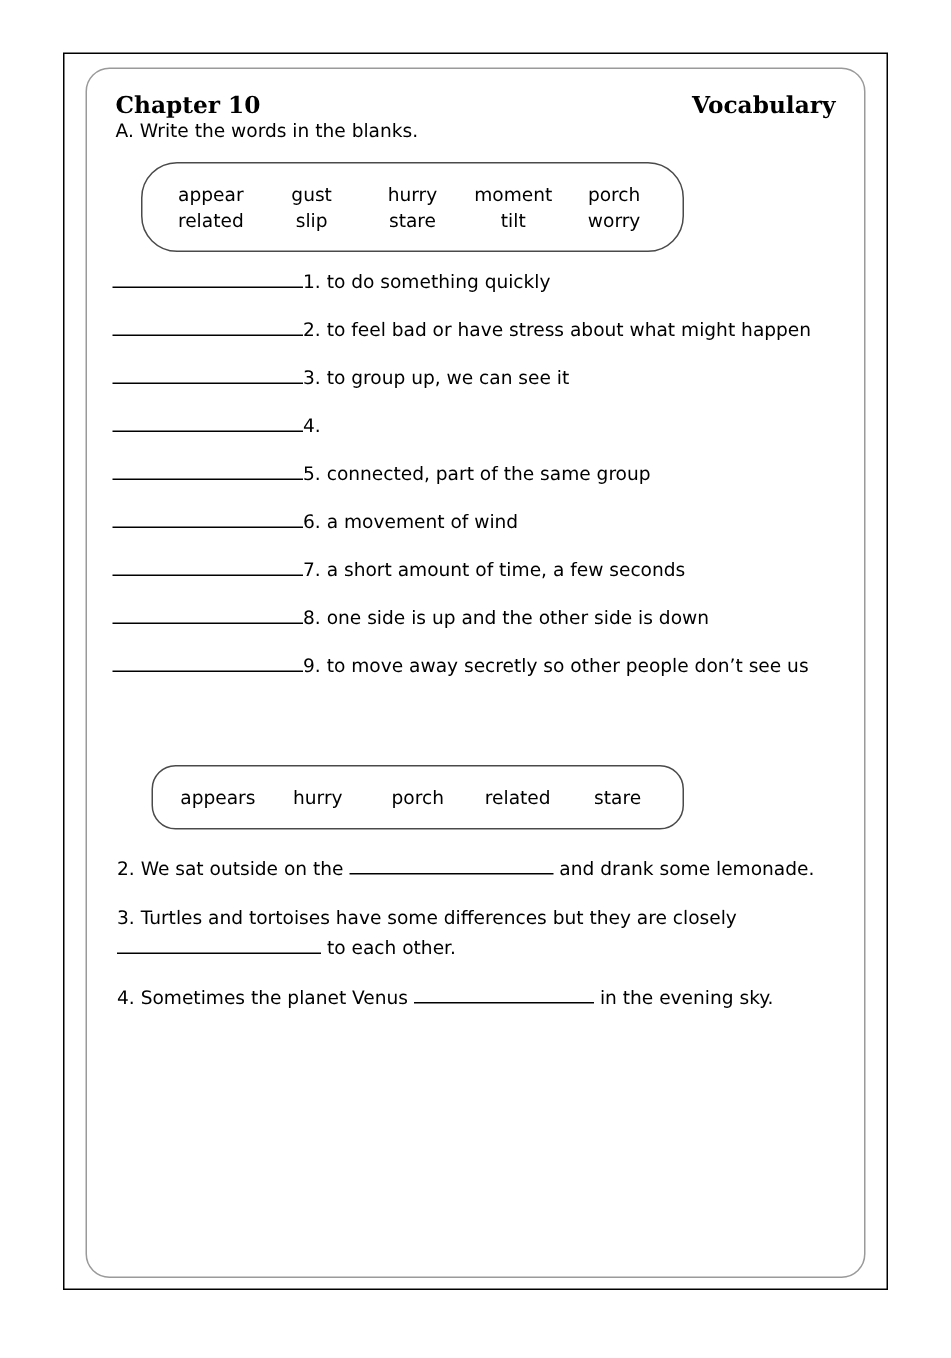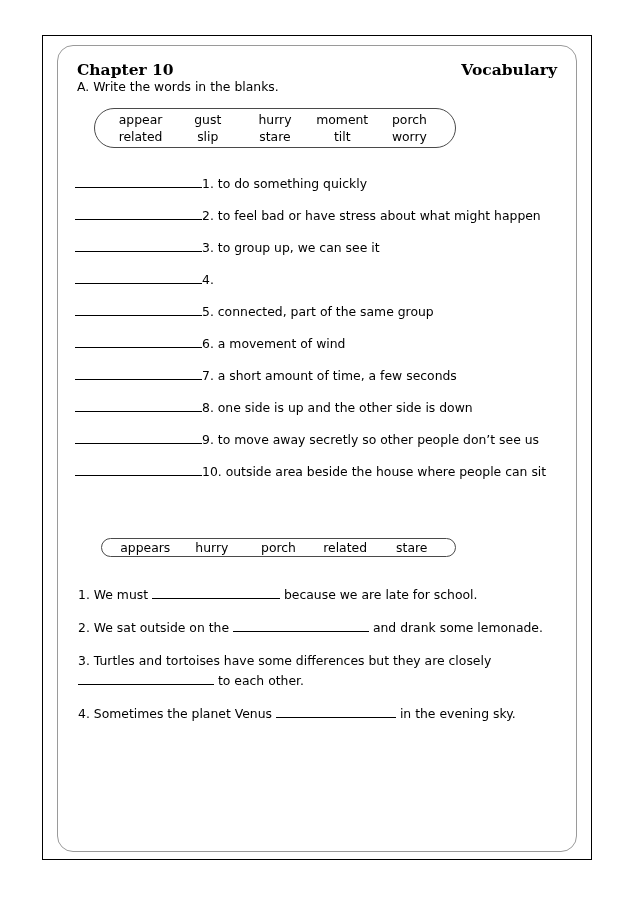--- a/index.html
+++ b/index.html
@@ -71,33 +71,33 @@
   .wordbank {
     border: 1px solid #4a4a4a;
     box-sizing: border-box;
     margin: 0 auto;
     display: flex;
     flex-direction: column;
     justify-content: center;
   }
   .wordbank-a {
     width: 362px;
-    height: 40px;
+    height: 60px;
     border-radius: 24px;
     margin-top: 2px;
-    margin-bottom: 26px;
+    margin-bottom: 10px;
     margin-left: 19px;
     padding: 0 14px;
   }
   .wordbank-b {
     width: 355px;
-    height: 19px;
+    height: 43px;
     border-radius: 16px;
     margin-top: 6px;
-    margin-bottom: 28px;
+    margin-bottom: 16px;
     margin-left: 26px;
     padding: 0 12px;
   }
   .wb-row {
     display: flex;
     justify-content: space-between;
     font-size: 12.4px;
     line-height: 17px;
   }
   .wb-row span { text-align: center; }
@@ -232,48 +232,39 @@
         <span class="def-text">one side is up and the other side is down</span>
       </div>
 
       <div class="def-row">
         <span class="def-blank"></span>
         <span class="def-text">9.</span>
         <span class="def-text">&nbsp;</span>
         <span class="def-text">to move away secretly so other people don’t see us</span>
       </div>
 
-      <div class="def-row">
-        <span class="def-blank"></span>
-        <span class="def-text">10.</span>
-        <span class="def-text">&nbsp;</span>
-        <span class="def-text">outside area beside the house where people can sit</span>
-      </div>
 
     </div>
   </div>
 
   <div class="partb">
 
 
     <div class="wordbank wordbank-b">
       <div class="wb-row">
         <span>appears</span>
         <span>hurry</span>
         <span>porch</span>
         <span>related</span>
         <span>stare</span>
       </div>
     </div>
 
     <div class="sentences">
 
-      <div class="sentence">
-        <span>1. We must </span><span class="blank-inline w128"></span><span> because we are late for school.</span>
-      </div>
 
       <div class="sentence">
         <span>2. We sat outside on the </span><span class="blank-inline w136"></span><span> and drank some lemonade.</span>
       </div>
 
       <div class="sentence">
         <span>3. Turtles and tortoises have some differences but they are closely </span><span class="blank-inline w136"></span><span> to each other.</span>
       </div>
 
       <div class="sentence">

